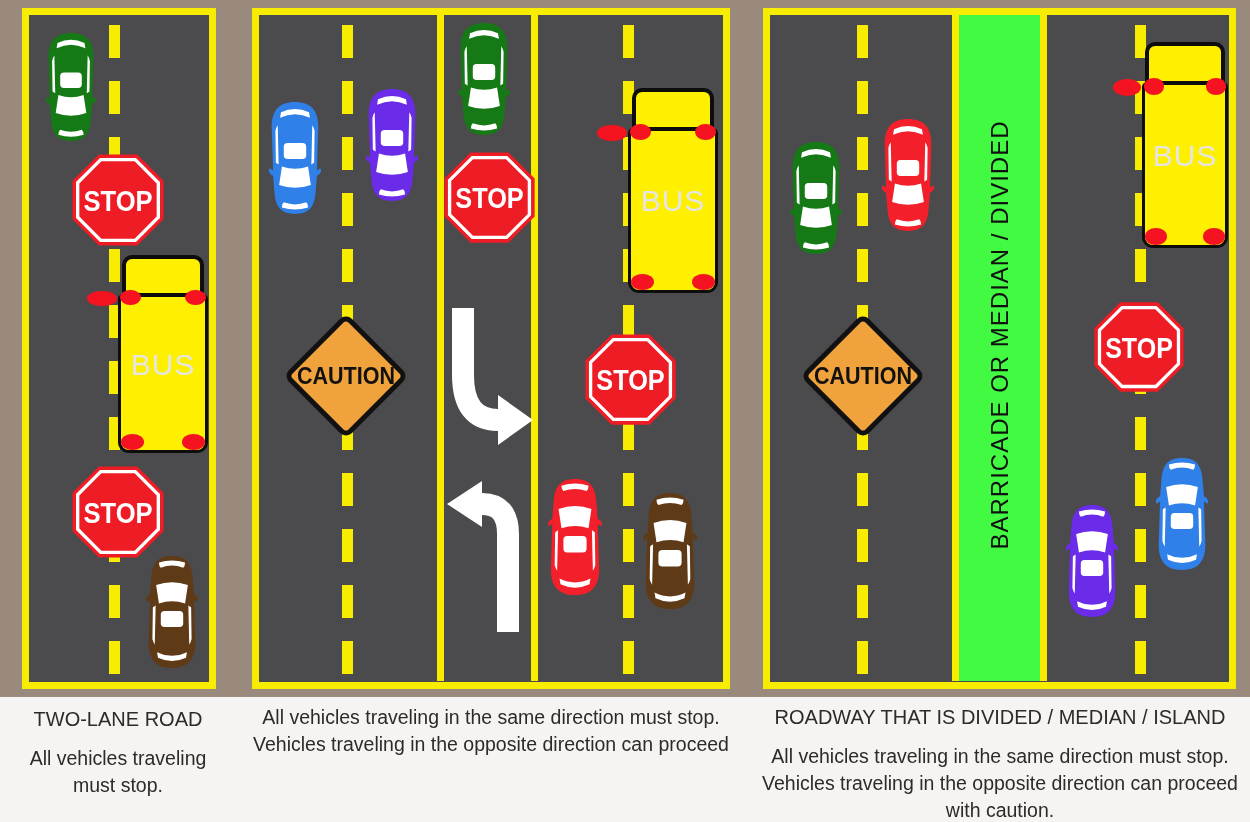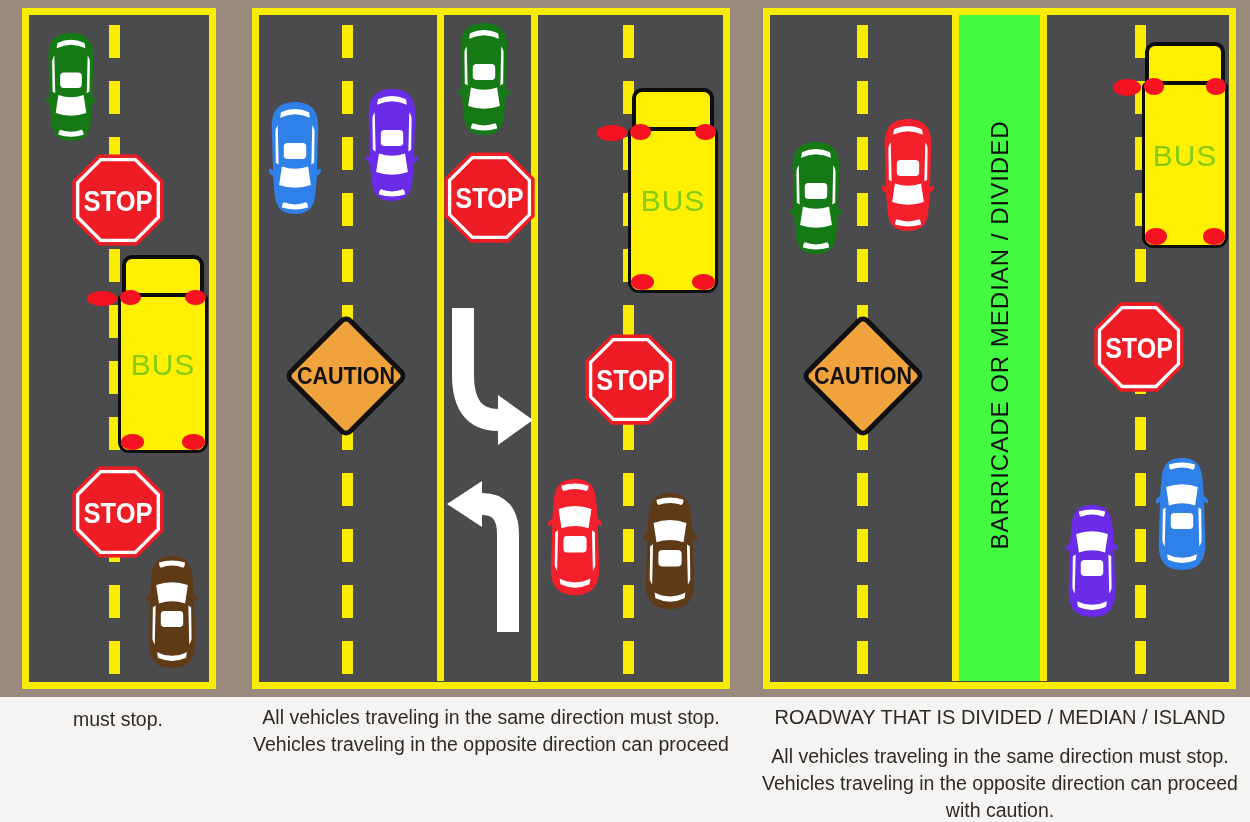--- a/index.html
+++ b/index.html
@@ -38,21 +38,21 @@
   .bus .hood {
     position:absolute; left:4%; right:4%; top:0; height:21%; box-sizing:border-box;
     background:#fef000; border:4px solid #0d0d0d; border-radius:10px 10px 3px 3px;
   }
   .bus .bbody {
     position:absolute; left:0; right:0; top:19.5%; bottom:0; box-sizing:border-box;
     background:#fef000; border:3px solid #0d0d0d; border-radius:5px 5px 11px 11px;
   }
   .bus .blabel {
     position:absolute; left:0; right:0; top:47%; text-align:center;
-    color:#84cc16; font-size:30px; letter-spacing:1px;
+    color:#e5e5e5; font-size:30px; letter-spacing:1px;
   }
   .bus .lt { position:absolute; background:#f51322; border-radius:50%; }
   .bus .fl { left:2%;  top:17.5%; width:24%; height:8%; }
   .bus .fr { right:2%; top:17.5%; width:24%; height:8%; }
   .bus .rl { left:3%;  bottom:1.5%; width:26%; height:8%; }
   .bus .rr { right:3%; bottom:1.5%; width:26%; height:8%; }
   .bus .arm { left:-34%; top:18%; width:33%; height:8%; }
   
   .arrows { position:absolute; }
   
@@ -212,20 +212,22 @@
     <svg class="car" style="left:294px;top:483px;width:56px;height:126px;color:#6a2ce8">
         <use href="#car-shape"></use>
       </svg>
     <svg class="car" style="left:384px;top:435px;width:56px;height:128px;color:#2f80e8">
         <use href="#car-shape"></use>
       </svg>
   </section>
 
   <div class="caption-strip">
     <div class="cap" style="left:10px;top:9px;width:216px">
+      <div class="title">TWO-LANE ROAD</div>
+      <div class="line">All vehicles traveling</div>
       <div class="line">must stop.</div>
     </div>
     <div class="cap" style="left:239px;top:7px;width:504px">
       <div class="line">All vehicles traveling in the same direction must stop.</div>
       <div class="line">Vehicles traveling in the opposite direction can proceed</div>
 
     </div>
     <div class="cap" style="left:748px;top:7px;width:504px">
       <div class="title">ROADWAY THAT IS DIVIDED / MEDIAN / ISLAND</div>
       <div class="line">All vehicles traveling in the same direction must stop.</div>

